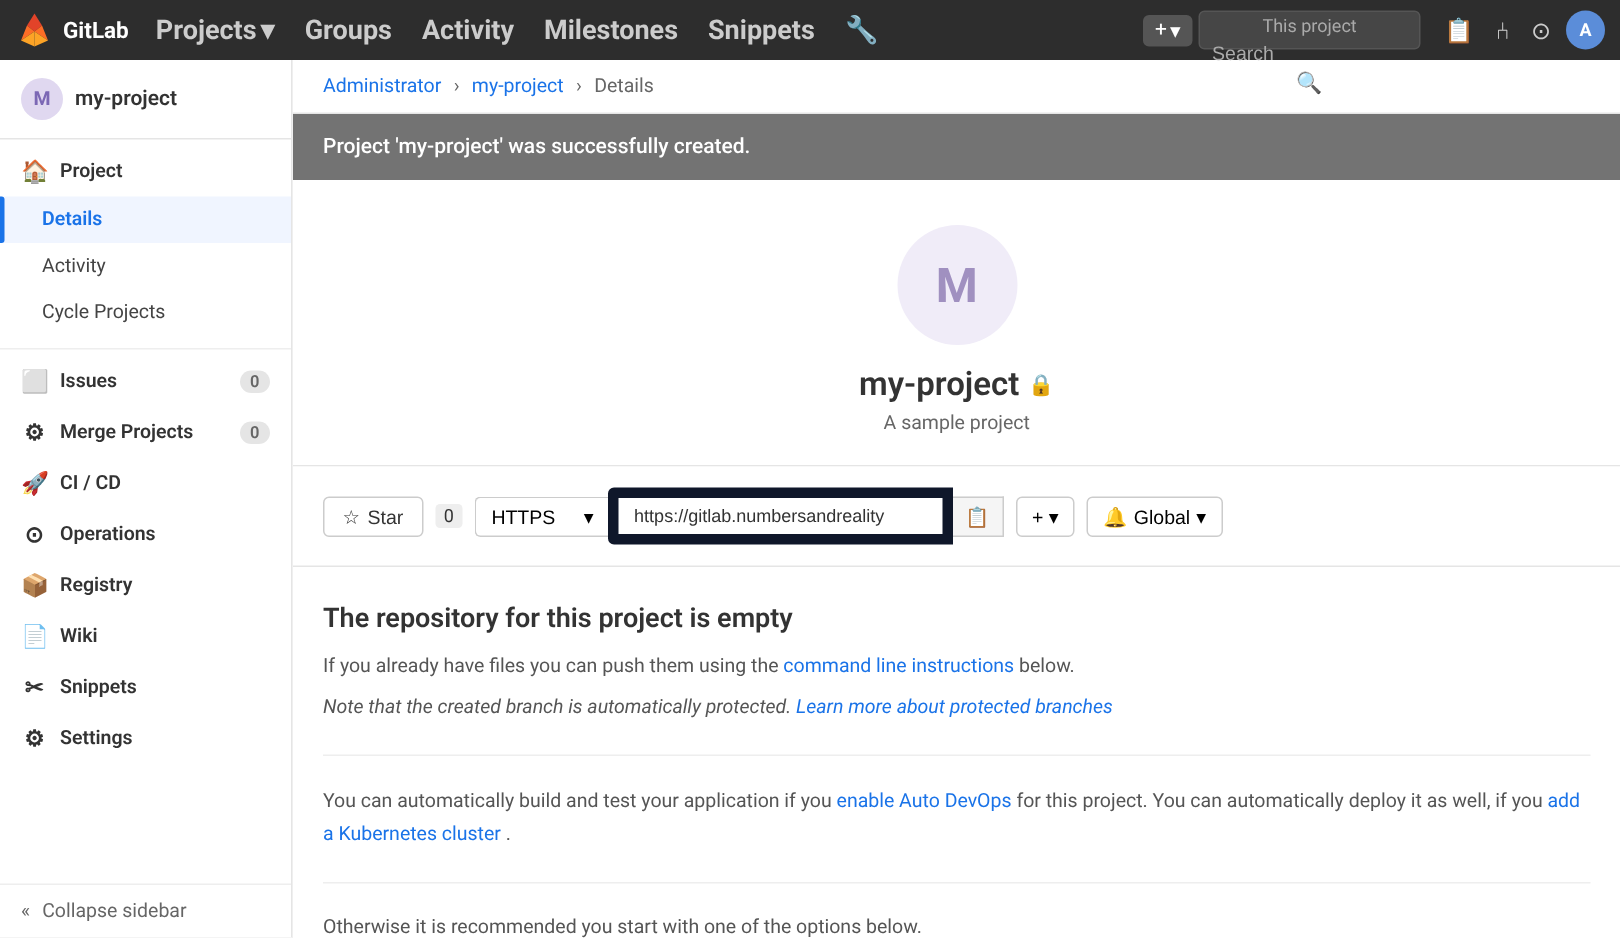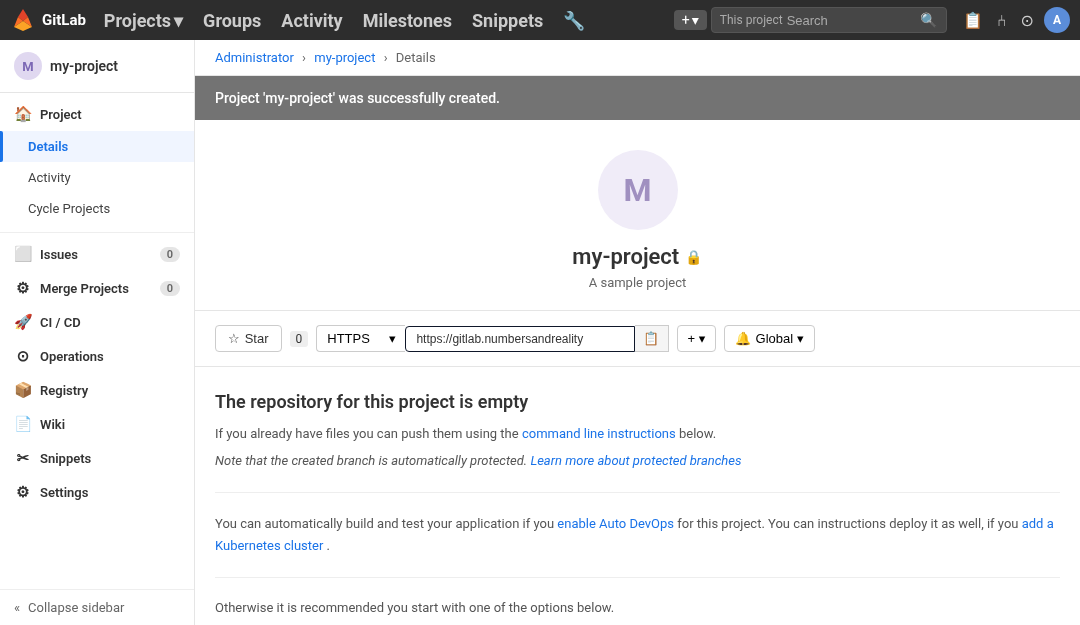--- a/index.html
+++ b/index.html
@@ -23,21 +23,21 @@
     .gitlab-fox {
       width: 26px; height: 26px;
     }
     .top-nav-link {
       color: #ccc; font-size: 18px; padding: 4px 8px; cursor: pointer; white-space: nowrap;
       display: flex; align-items: center; gap: 3px; font-weight: bold;
     }
     .top-nav-sep { flex: 1; }
     .top-nav-search {
       background: #464646; border: 1px solid #555; border-radius: 4px; display: flex; align-items: center;
-      padding: 2px 8px; gap: 4px; height: 26px;
+      padding: 2px 8px; gap: 4px; height: 26px; flex-direction: column;
     }
     .top-nav-search input {
       background: transparent; border: none; outline: none; color: #fff; font-size: 13px; width: 130px;
     }
     .top-nav-search input::placeholder { color: #aaa; }
     .top-nav-icons { display: flex; align-items: center; gap: 6px; margin-left: 8px; }
     .top-nav-icon-btn {
       color: #ccc; cursor: pointer; padding: 4px; font-size: 16px; display: flex; align-items: center;
     }
     .top-nav-plus {
@@ -95,21 +95,21 @@
     }
     .project-title { font-size: 22px; font-weight: 600; color: #333; display: flex; align-items: center; justify-content: center; gap: 6px; }
     .lock-icon { font-size: 14px; color: #888; }
     .project-description { color: #666; font-size: 13px; margin-top: 6px; }
 
     
     .action-bar { background: #fff; padding: 14px 20px; border-bottom: 1px solid #e5e5e5; display: flex; align-items: center; gap: 8px; }
     .btn { border: 1px solid #ccc; background: #fff; border-radius: 4px; padding: 5px 12px; font-size: 13px; cursor: pointer; display: flex; align-items: center; gap: 5px; color: #333; }
     .btn-star { }
     .star-count { background: #eee; border-radius: 3px; padding: 1px 6px; font-size: 12px; }
-    .clone-url-input { border: 1px solid #0f172a; border-radius: 4px 0 0 4px; padding: 5px 10px; font-size: 12px; color: #333; width: 230px; outline: none; }
+    .clone-url-input { border: 7px solid #0f172a; border-radius: 4px 0 0 4px; padding: 5px 10px; font-size: 12px; color: #333; width: 230px; outline: none; }
     .clone-copy-btn { border: 1px solid #ccc; border-left: none; padding: 5px 8px; background: #f5f5f5; cursor: pointer; border-radius: 0; font-size: 13px; }
     .add-btn { border: 1px solid #ccc; background: #fff; border-radius: 4px; padding: 5px 10px; font-size: 13px; cursor: pointer; }
     .notification-btn { border: 1px solid #ccc; background: #fff; border-radius: 4px; padding: 5px 10px; font-size: 13px; cursor: pointer; display: flex; align-items: center; gap: 4px; }
     .https-btn { border: 1px solid #ccc; background: #fff; border-radius: 4px 0 0 4px; padding: 5px 10px; font-size: 13px; cursor: pointer; display: flex; align-items: center; gap: 19px; border-right: none; }
 
     
     .content-area { padding: 24px 20px; background: #fff; }
     .empty-repo-title { font-size: 18px; font-weight: 600; color: #333; margin-bottom: 12px; }
     .empty-repo-text { font-size: 13px; color: #555; line-height: 1.6; margin-bottom: 6px; }
     .empty-repo-text a { color: #1a73e8; text-decoration: none; }
@@ -308,21 +308,21 @@
       <p class="empty-repo-note">
         <span>Note that the created branch is automatically protected.</span>
         <a>Learn more about protected branches</a>
       </p>
 
       <div class="divider"></div>
 
       <p class="autodevops-text">
         <span>You can automatically build and test your application if you</span>
         <a>enable Auto DevOps</a>
-        <span>for this project. You can instructions deploy it as well, if you</span>
+        <span>for this project. You can automatically deploy it as well, if you</span>
         <a>add a Kubernetes cluster</a>
         <span>.</span>
       </p>
 
       <div class="divider"></div>
 
       <p class="empty-repo-text">Otherwise it is recommended you start with one of the options below.</p>
     </div>
 
   </main>

